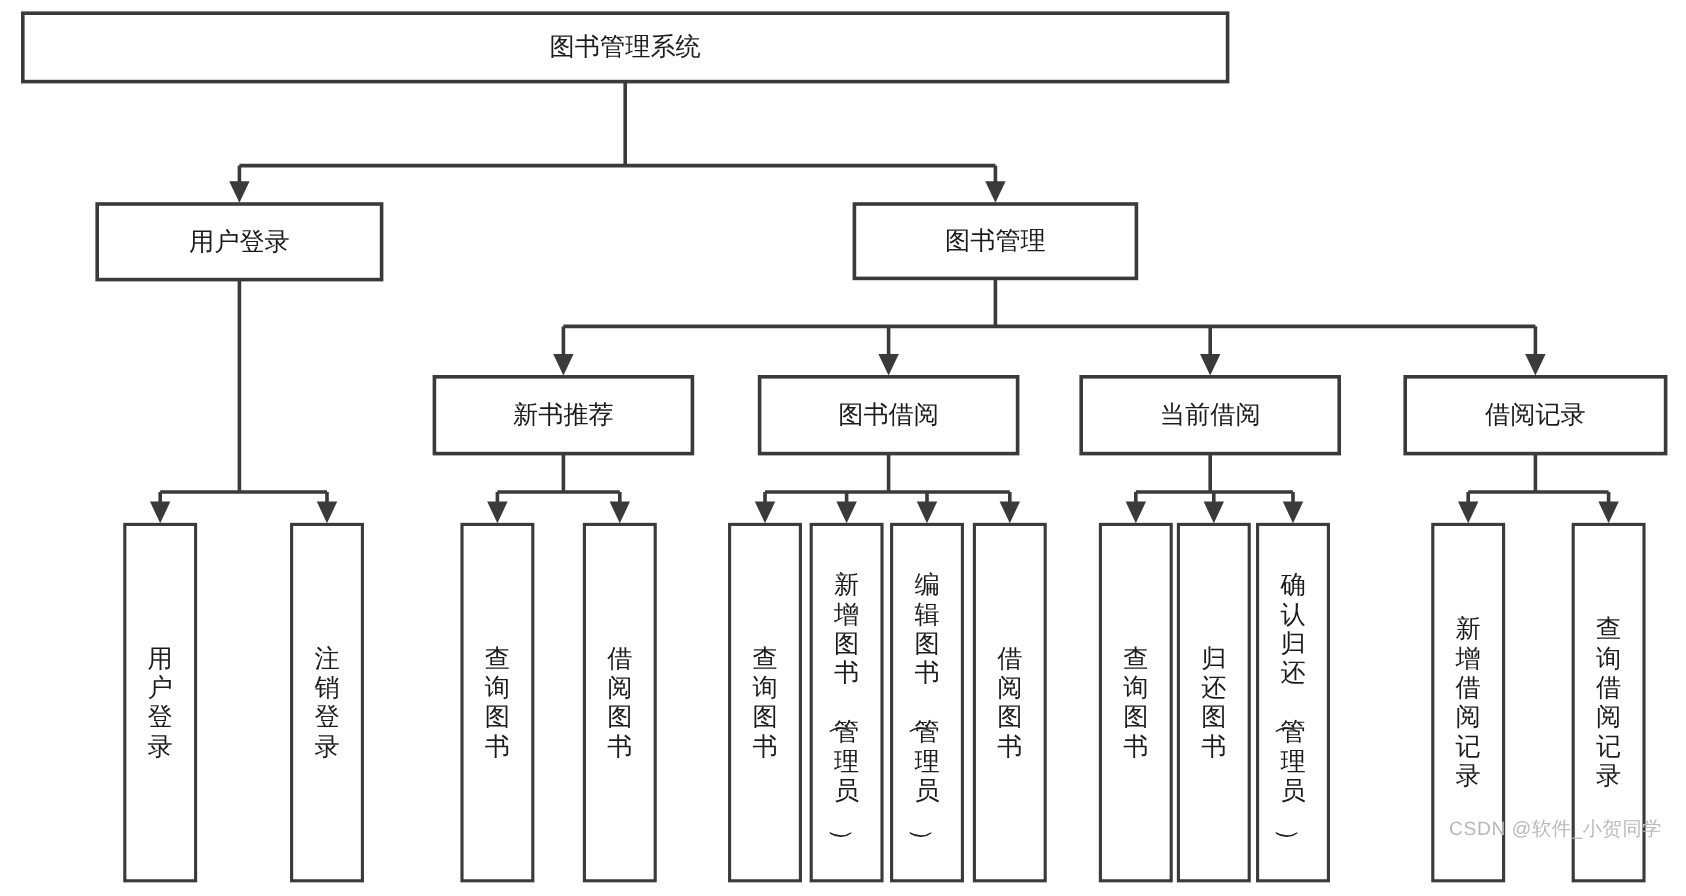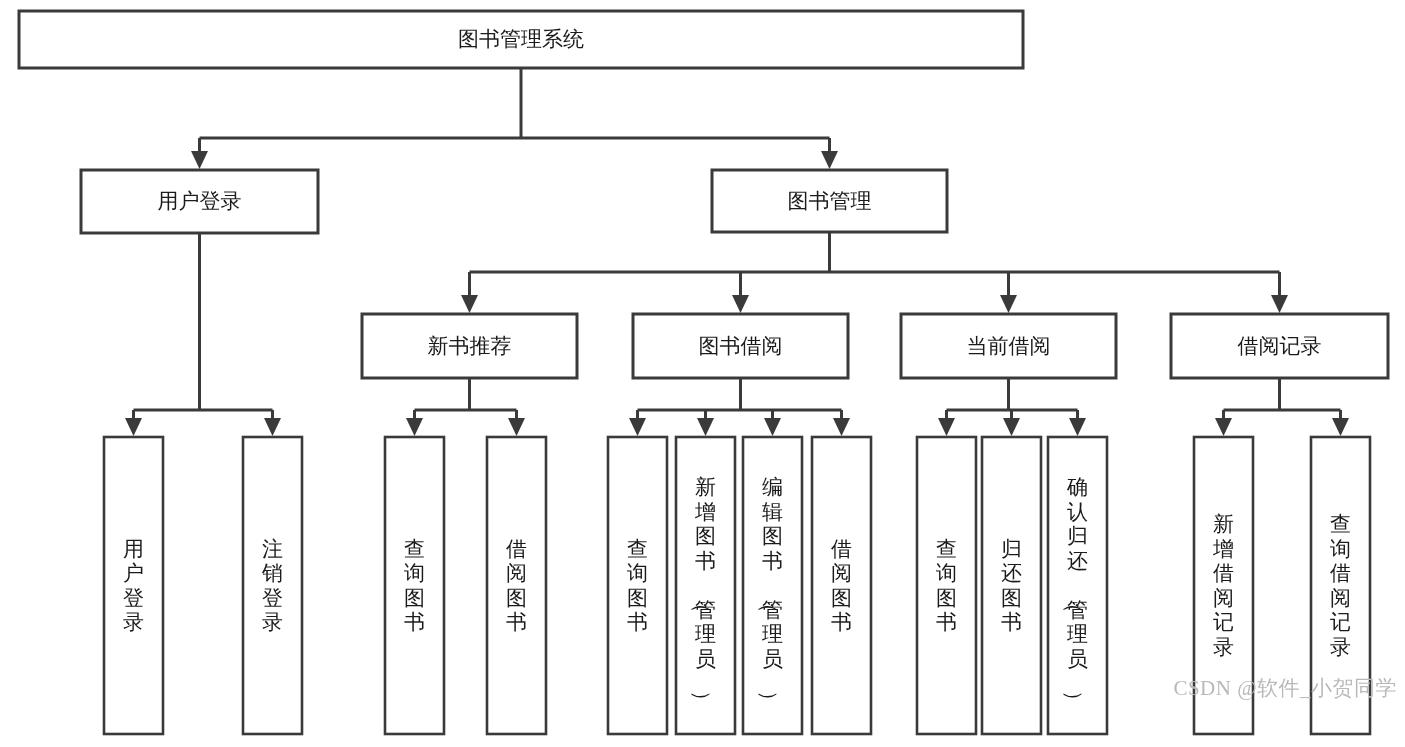--- a/index.html
+++ b/index.html
@@ -53,24 +53,24 @@
     dominant-baseline: middle;
   }
   .node-label-v {
     font-family: "Liberation Sans", "DejaVu Sans", sans-serif;
     font-size: 21px;
     fill: #1b1b1b;
     text-anchor: middle;
   }
   .watermark {
     position: absolute;
-    right: 8px;
+    right: 20px;
     bottom: 6px;
-    font-family: Liberation Serif, serif;
-    font-size: 21px;
+    font-family: Liberation Sans, sans-serif;
+    font-size: 16px;
     color: #b9b9b9;
     letter-spacing: 0.5px;
     white-space: nowrap;
     pointer-events: none;
   }
 </style>
 </head>
 <body>
 
 <div id="diagram-root">

